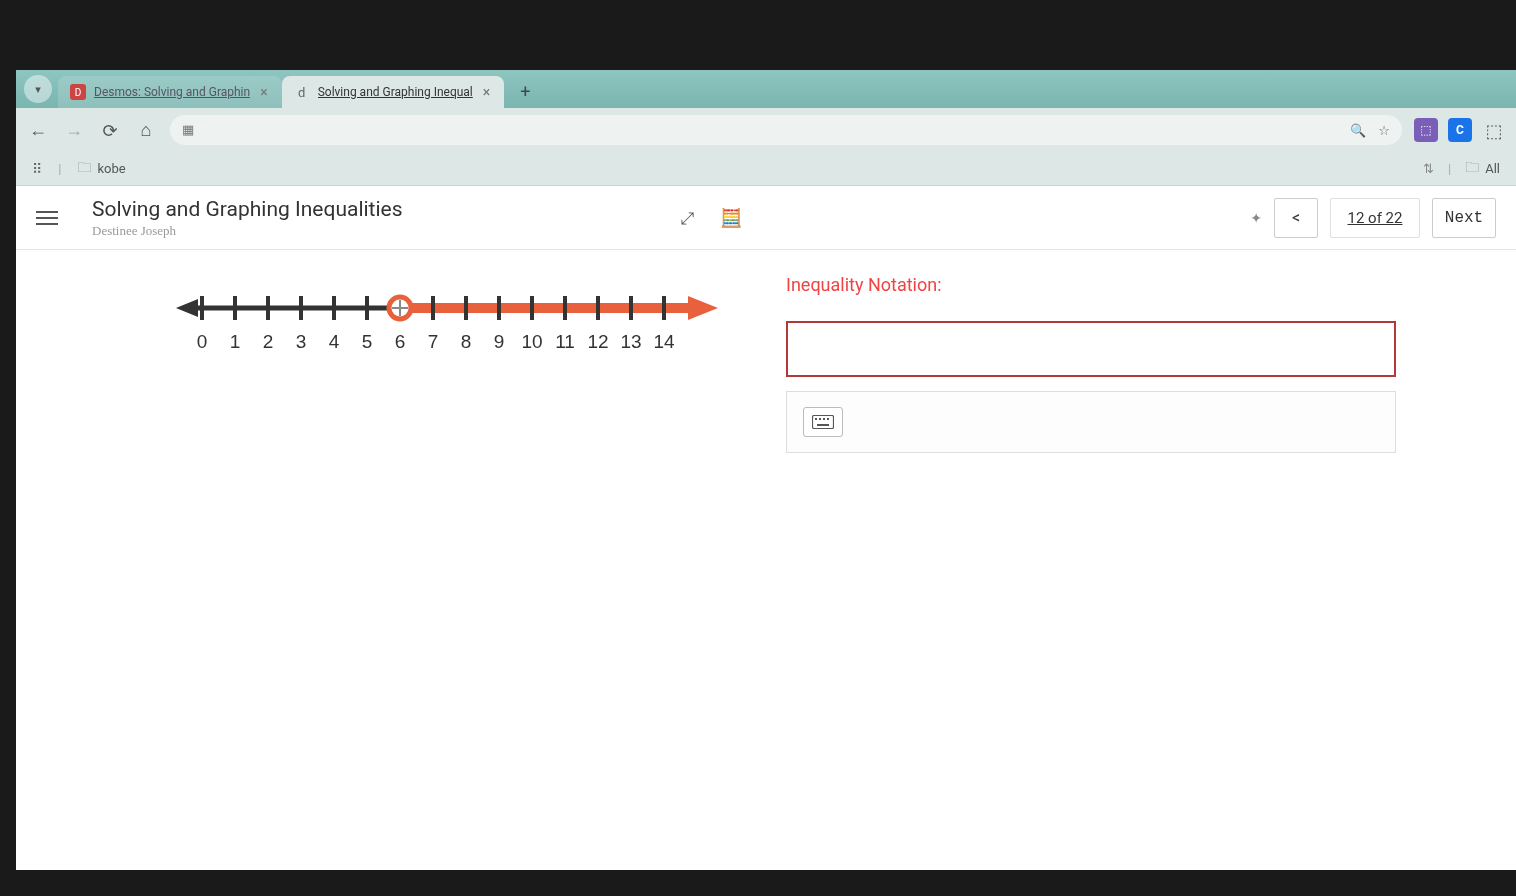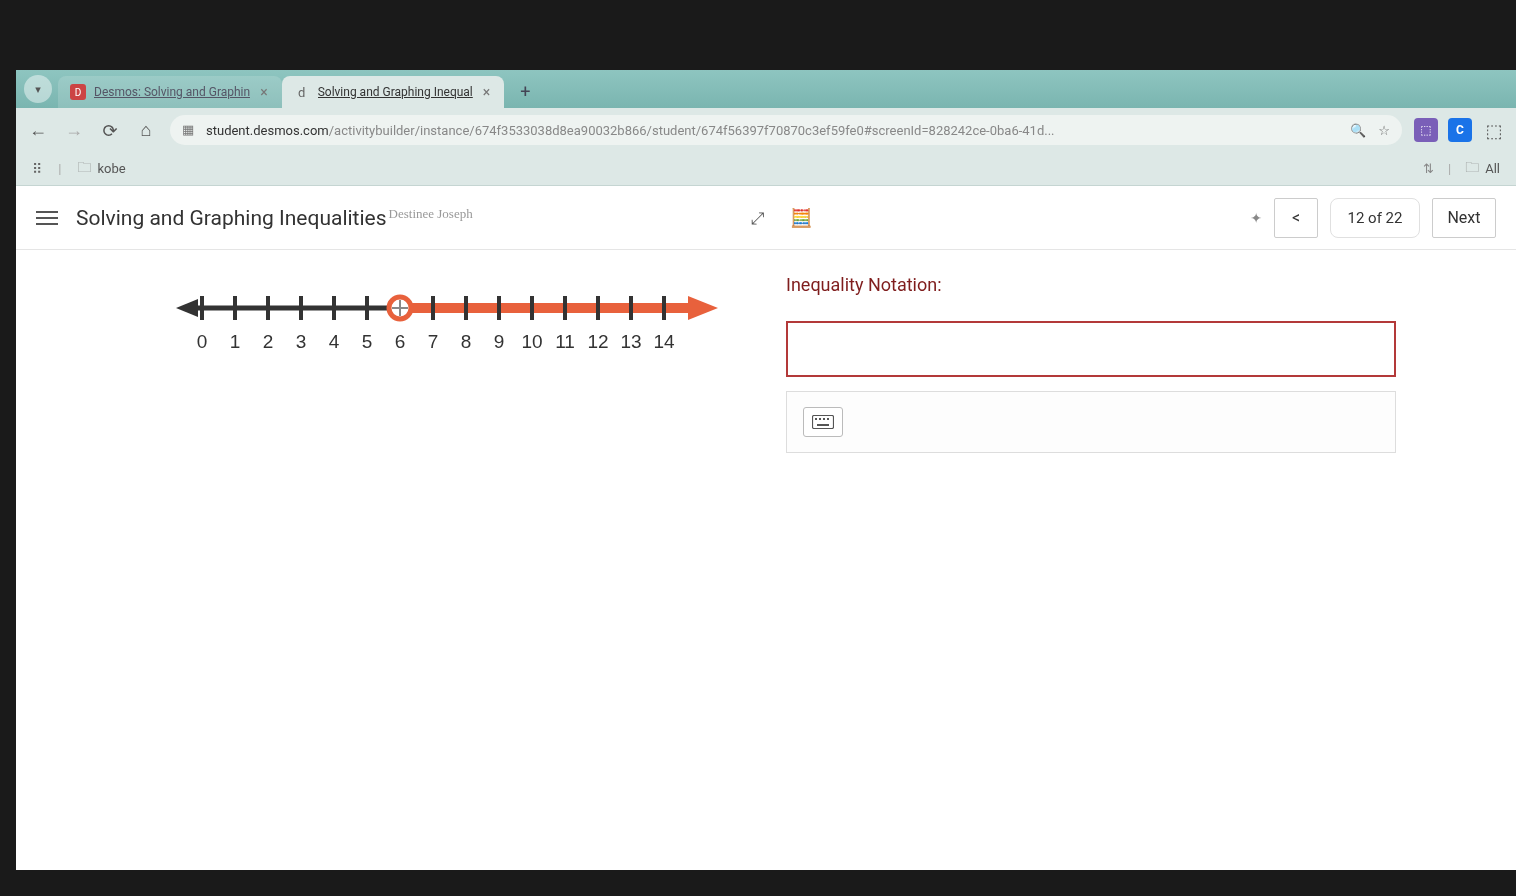--- a/index.html
+++ b/index.html
@@ -121,46 +121,46 @@
       height: 64px;
       background: #fff;
       display: flex;
       align-items: center;
       padding: 0 20px;
       gap: 18px;
       border-bottom: 1px solid #e5e5e5;
     }
     .hamburger { width: 22px; display: flex; flex-direction: column; gap: 4px;}
     .hamburger span { height: 2px; background: #555; display: block;}
-    .titles { display: flex; flex-direction: row; gap: 2px;}
+    .titles { display: flex; flex-direction: column; gap: 2px; margin-left: 16px;}
     .activity-title { font-size: 21px; color: #333; font-weight: 400;}
     .student-name { font-size: 13px; color: #999; font-family: Liberation Serif, serif;}
     .header-center { display: flex; gap: 26px; align-items: center; margin-left: 260px;}
     .expand-icon { font-size: 17px; color: #555; transform: rotate(0deg);}
     .calc-icon { font-size: 18px; color: #444;}
     .header-right { margin-left: auto; display: flex; gap: 12px; align-items: center;}
     .sparkle { color: #888; font-size: 14px;}
     .pager-btn {
       height: 40px; min-width: 44px; border: 1px solid #ccc; background: #fff;
       display: flex; align-items: center; justify-content: center; font-size: 16px; color: #333;
       border-radius: 2px;
     }
-    .pager-count { height: 40px; min-width: 90px; border: 1px solid #e0e0e0; background: #fff; display: flex; align-items: center; justify-content: center; font-size: 15px; color: #333; border-radius: 8px;}
-    .next-btn { height: 40px; min-width: 64px; border: 1px solid #ccc; background: #fff; display: flex; align-items: center; justify-content: center; font-size: 16px; color: #333; border-radius: 2px;}
+    .pager-count { height: 40px; min-width: 90px; border: 1px solid #e0e0e0; background: #fff; display: flex; align-items: center; justify-content: center; font-size: 15px; color: #333; border-radius: 2px; text-decoration: underline;}
+    .next-btn { height: 40px; min-width: 64px; border: 1px solid #ccc; background: #fff; display: flex; align-items: center; justify-content: center; font-size: 16px; color: #333; border-radius: 2px; font-family: Liberation Mono, monospace;}
     
     .content {
       background: #fff;
       padding: 24px 40px 0 150px;
       display: flex;
       gap: 40px;
       height: 620px;
     }
     .left-panel { width: 580px; padding-top: 4px;}
     .right-panel { flex: 1; max-width: 610px;}
-    .prompt-label { font-size: 18px; color: #7f1d1d; margin-bottom: 26px;}
+    .prompt-label { font-size: 18px; color: #ef4444; margin-bottom: 26px;}
     .answer-box {
       border: 2px solid #b33939;
       height: 56px;
       background: #fff;
       margin-bottom: 14px;
       display: flex; align-items: center; justify-content: center;
       color: #999; font-size: 14px;
     }
     .toolbar-box {
       border: 1px solid #ddd;
@@ -197,23 +197,20 @@
       <div class="new-tab">+</div>
     </div>
 
     <div class="toolbar">
       <div class="nav-btn">←</div>
       <div class="nav-btn disabled">→</div>
       <div class="nav-btn">⟳</div>
       <div class="nav-btn">⌂</div>
       <div class="url-bar">
         <span class="url-site-icon">▦</span>
-        <span>
-          <span class="url-domain">student.desmos.com</span><span class="url-path">/activitybuilder/instance/674f3533038d8ea90032b866/student/674f56397f70870c3ef59fe0#screenId=828242ce-0ba6-41d...</span>
-        </span>
         <span class="url-actions">
           <span>🔍</span>
           <span>☆</span>
         </span>
       </div>
       <div class="toolbar-right">
         <div class="ext-icon ext-purple">⬚</div>
         <div class="ext-icon ext-blue">C</div>
         <div class="nav-btn">⬚</div>
       </div>

